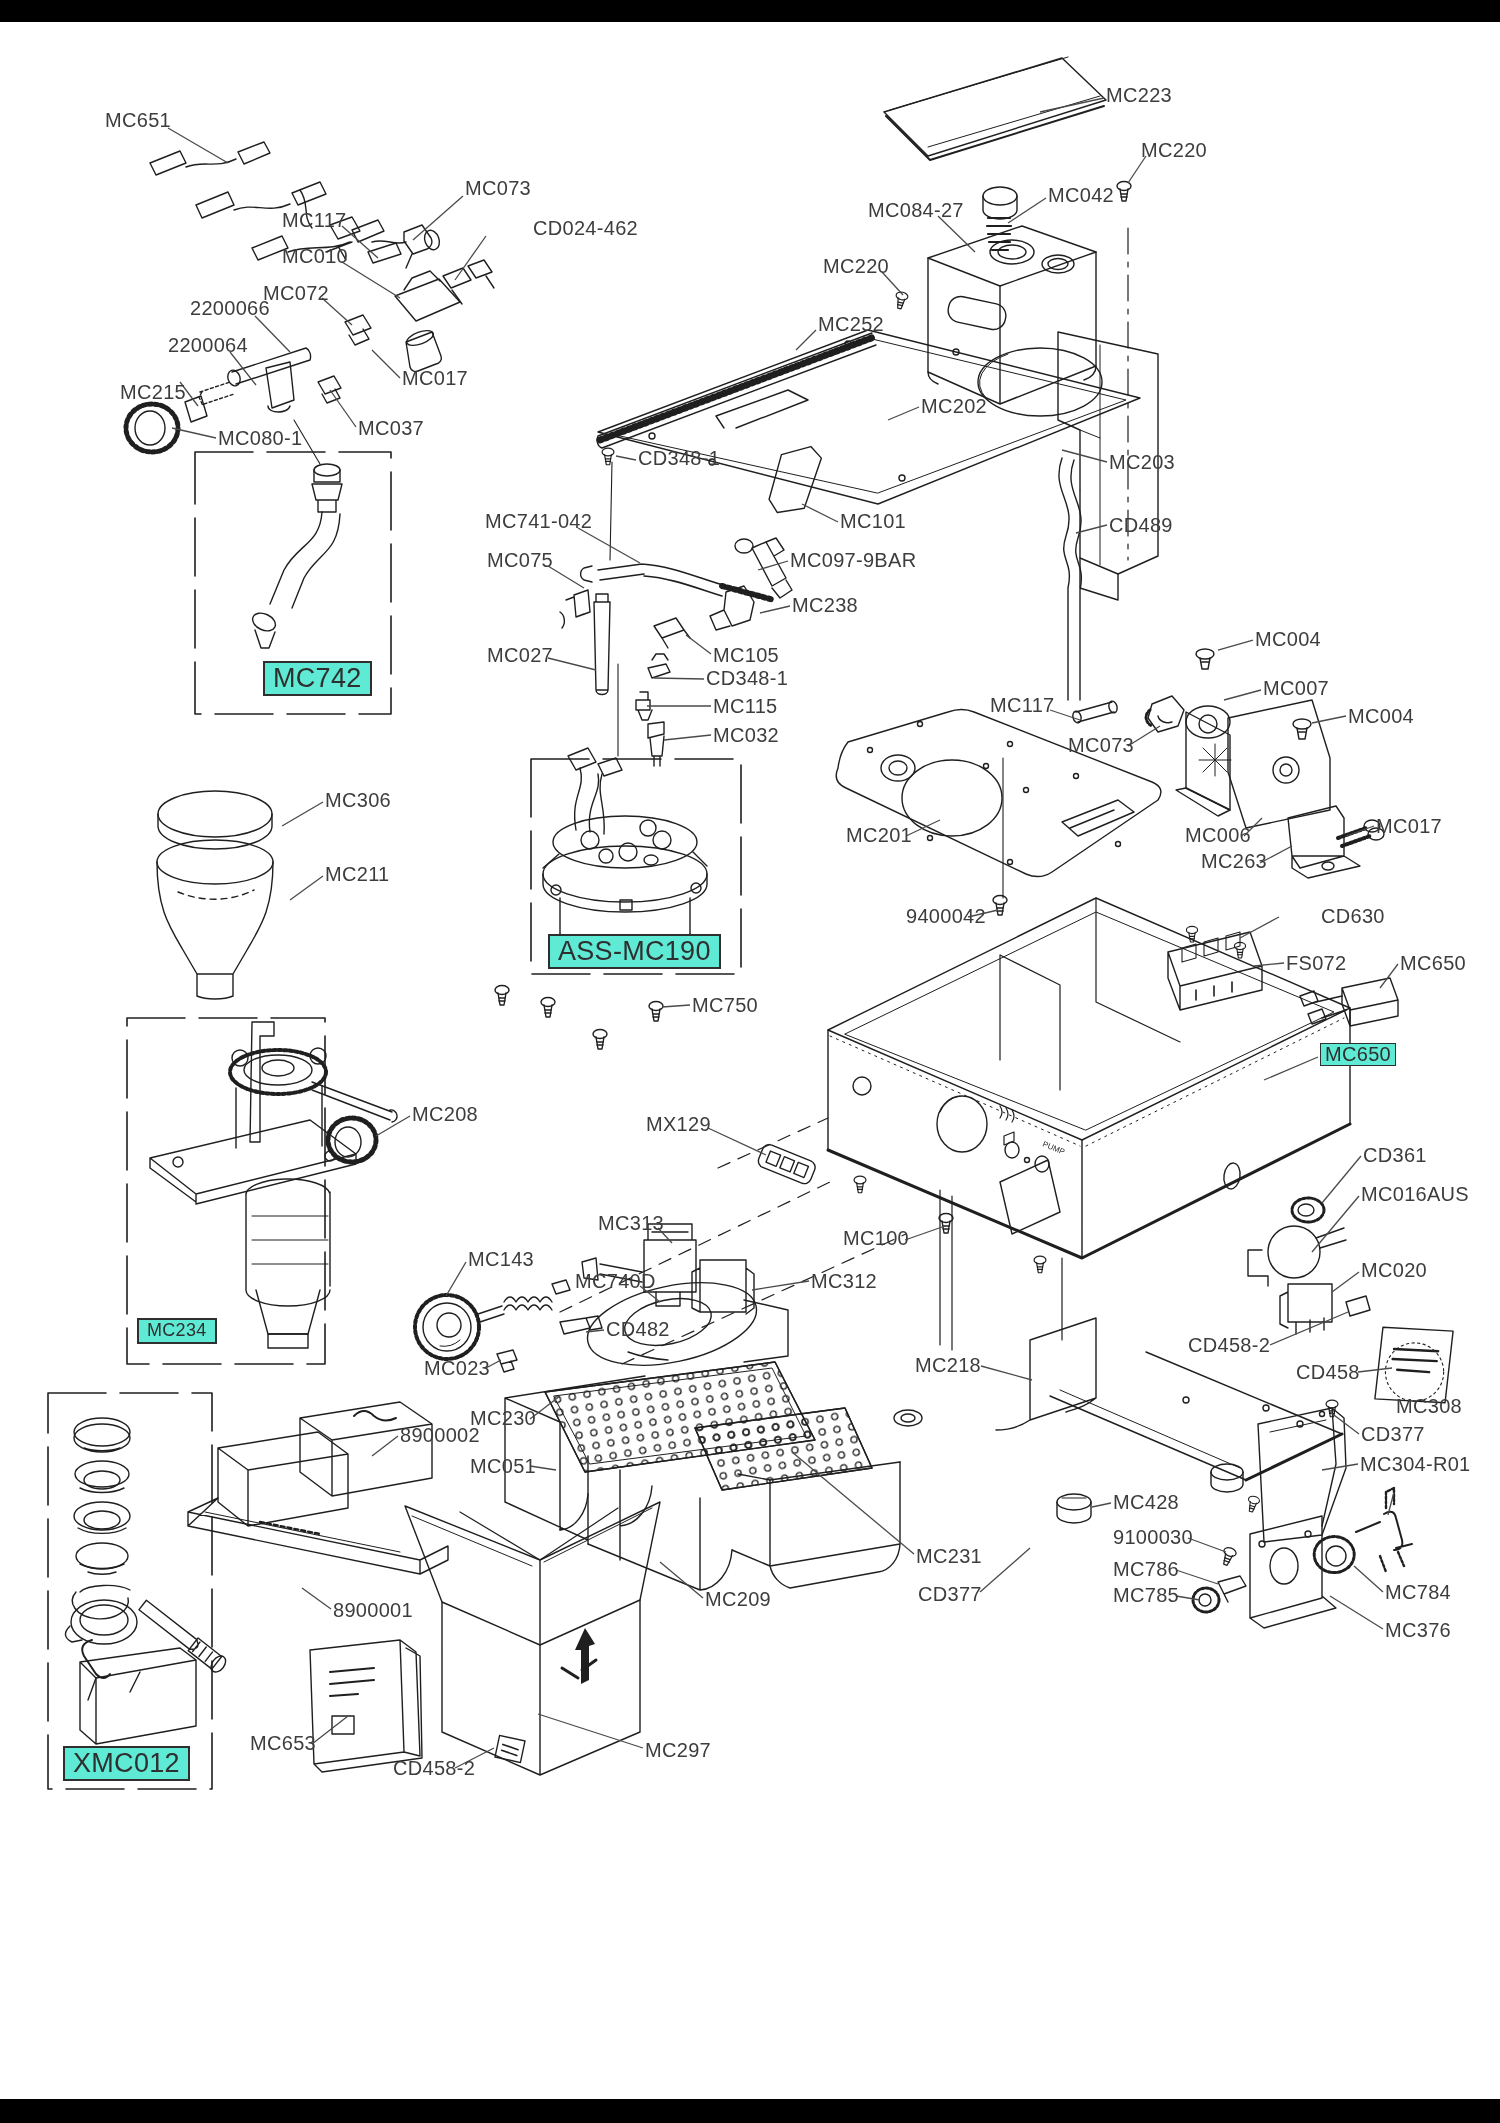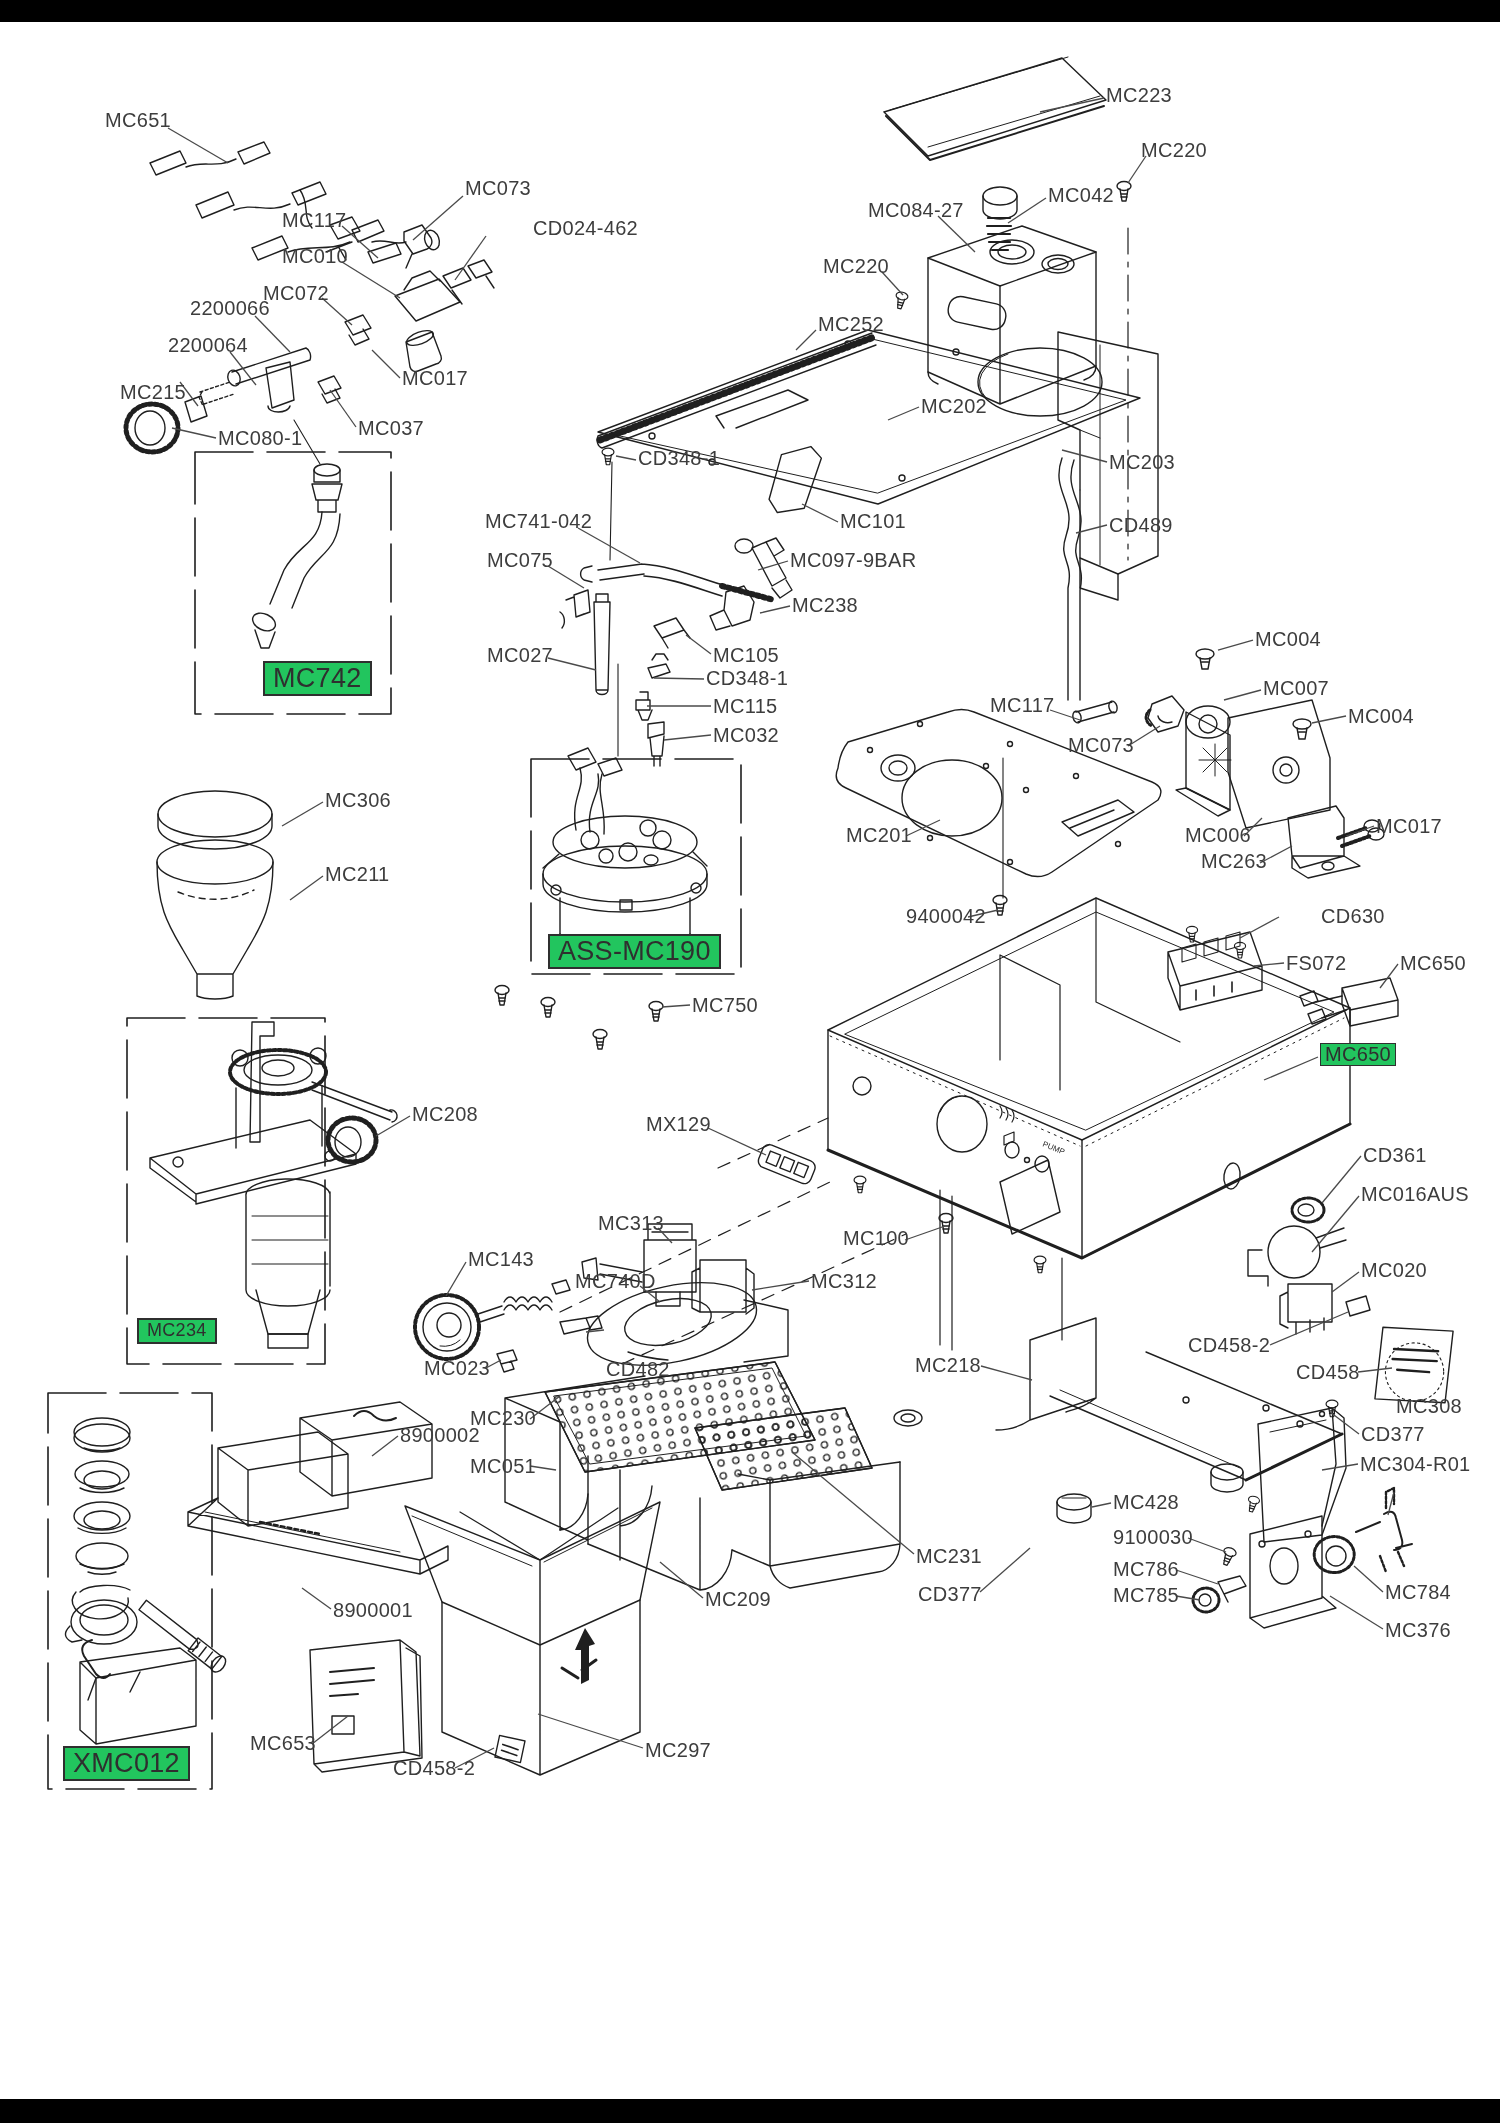--- a/index.html
+++ b/index.html
@@ -3,21 +3,21 @@
 <meta charset="utf-8">
 <style>
   html,body{margin:0;padding:0;background:#888;}
   .page{position:relative;width:1500px;height:2123px;background:#ffffff;overflow:hidden;
         font-family:"Liberation Sans",sans-serif;margin:0 auto;}
   .bar{position:absolute;left:0;width:1500px;background:#000;}
   .bar.top{top:0;height:22px;}
   .bar.bottom{bottom:0;height:24px;}
   svg.art,svg.leaders{position:absolute;left:0;top:0;pointer-events:none;}
   .lbl{position:absolute;color:#3d3d3d;font-size:20px;letter-spacing:.3px;white-space:nowrap;line-height:1.05;}
-  .lbl.boxed{border:2px solid #2f2f2f;padding:1px 8px 2px 8px;color:#2f2f2f;background:#22c55e;}
+  .lbl.boxed{border:2px solid #2f2f2f;padding:1px 8px 2px 8px;color:#2f2f2f;background:#5eead4;}
   .lbl.smallbox{border-width:1.5px;padding:0 4px;}
 </style>
 </head>
 <body>
 
 <div class="page">
   <div class="bar top"></div>
   <div class="bar bottom"></div>
 
   <svg class="art" width="1500" height="2123" viewBox="0 0 1500 2123">
@@ -545,21 +545,21 @@
       <div class="lbl" style="left: 325px; top: 864px;">MC211</div>
       <div class="lbl" style="left: 412px; top: 1104px;">MC208</div>
       <div class="lbl" style="left: 646px; top: 1114px;">MX129</div>
       <div class="lbl boxed" style="left: 137px; top: 1318px; font-size: 18px;">MC234</div>
       <div class="lbl" style="left: 468px; top: 1249px;">MC143</div>
       <div class="lbl" style="left: 424px; top: 1358px;">MC023</div>
       <div class="lbl" style="left: 598px; top: 1213px;">MC313</div>
       <div class="lbl" style="left: 843px; top: 1228px;">MC100</div>
       <div class="lbl" style="left: 811px; top: 1271px;">MC312</div>
       <div class="lbl" style="left: 575px; top: 1271px;">MC740D</div>
-      <div class="lbl" style="left: 606px; top: 1319px; margin-top: 40px;">CD482</div>
+      <div class="lbl" style="left: 606px; top: 1319px;">CD482</div>
       <div class="lbl" style="left: 1363px; top: 1145px;">CD361</div>
       <div class="lbl" style="left: 1361px; top: 1184px;">MC016AUS</div>
       <div class="lbl" style="left: 1361px; top: 1260px;">MC020</div>
       <div class="lbl" style="left: 1188px; top: 1335px;">CD458-2</div>
       <div class="lbl" style="left: 1296px; top: 1362px;">CD458</div>
       <div class="lbl" style="left: 1361px; top: 1424px;">CD377</div>
       <div class="lbl" style="left: 1360px; top: 1454px;">MC304-R01</div>
       <div class="lbl" style="left: 1396px; top: 1396px;">MC308</div>
       <div class="lbl" style="left: 1113px; top: 1492px;">MC428</div>
       <div class="lbl" style="left: 1113px; top: 1527px;">9100030</div>

